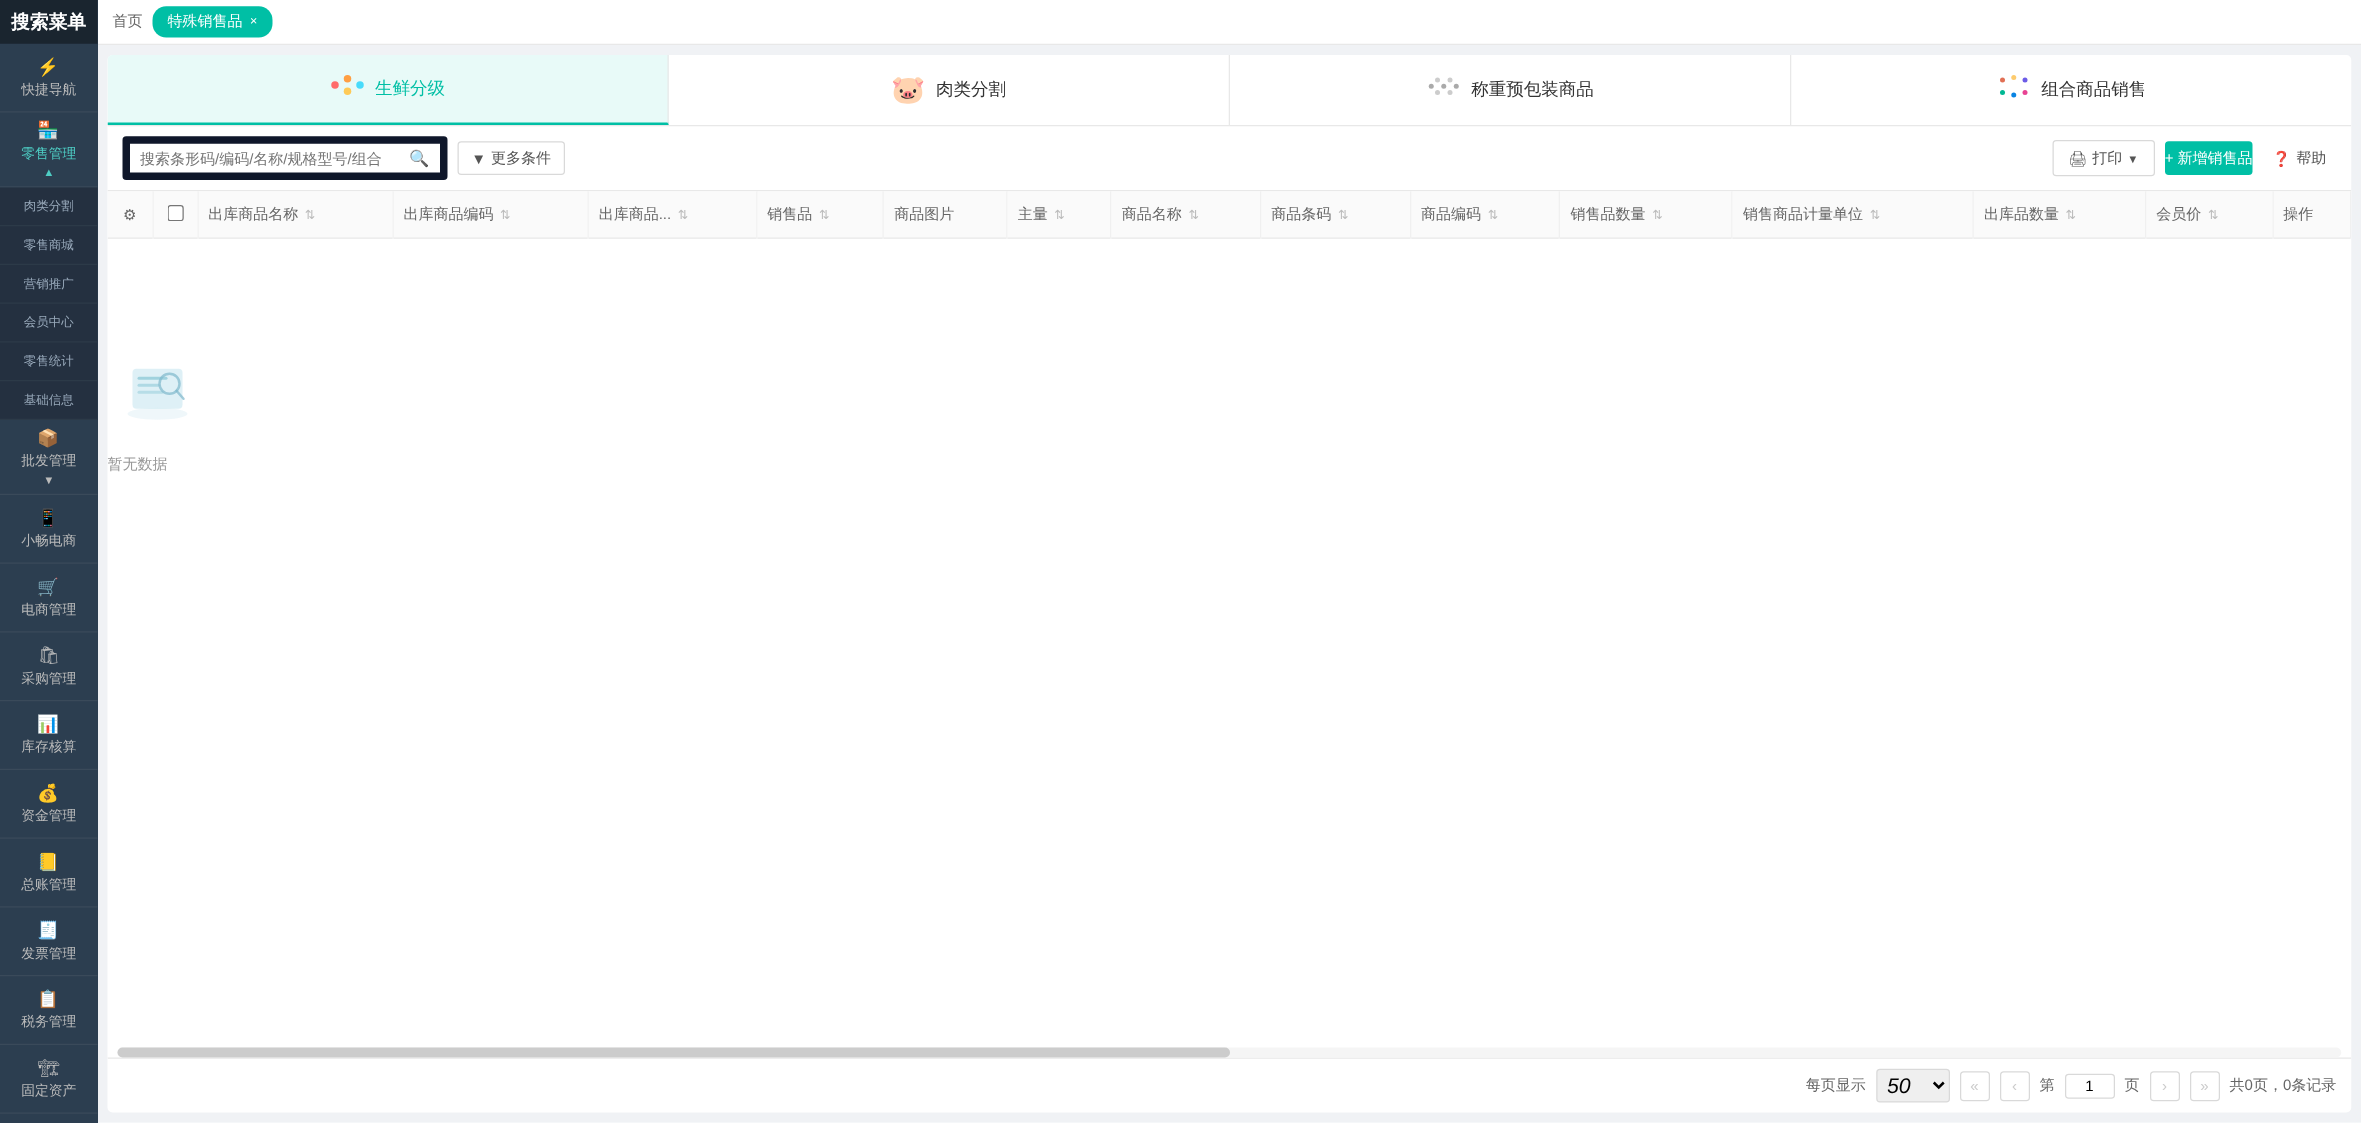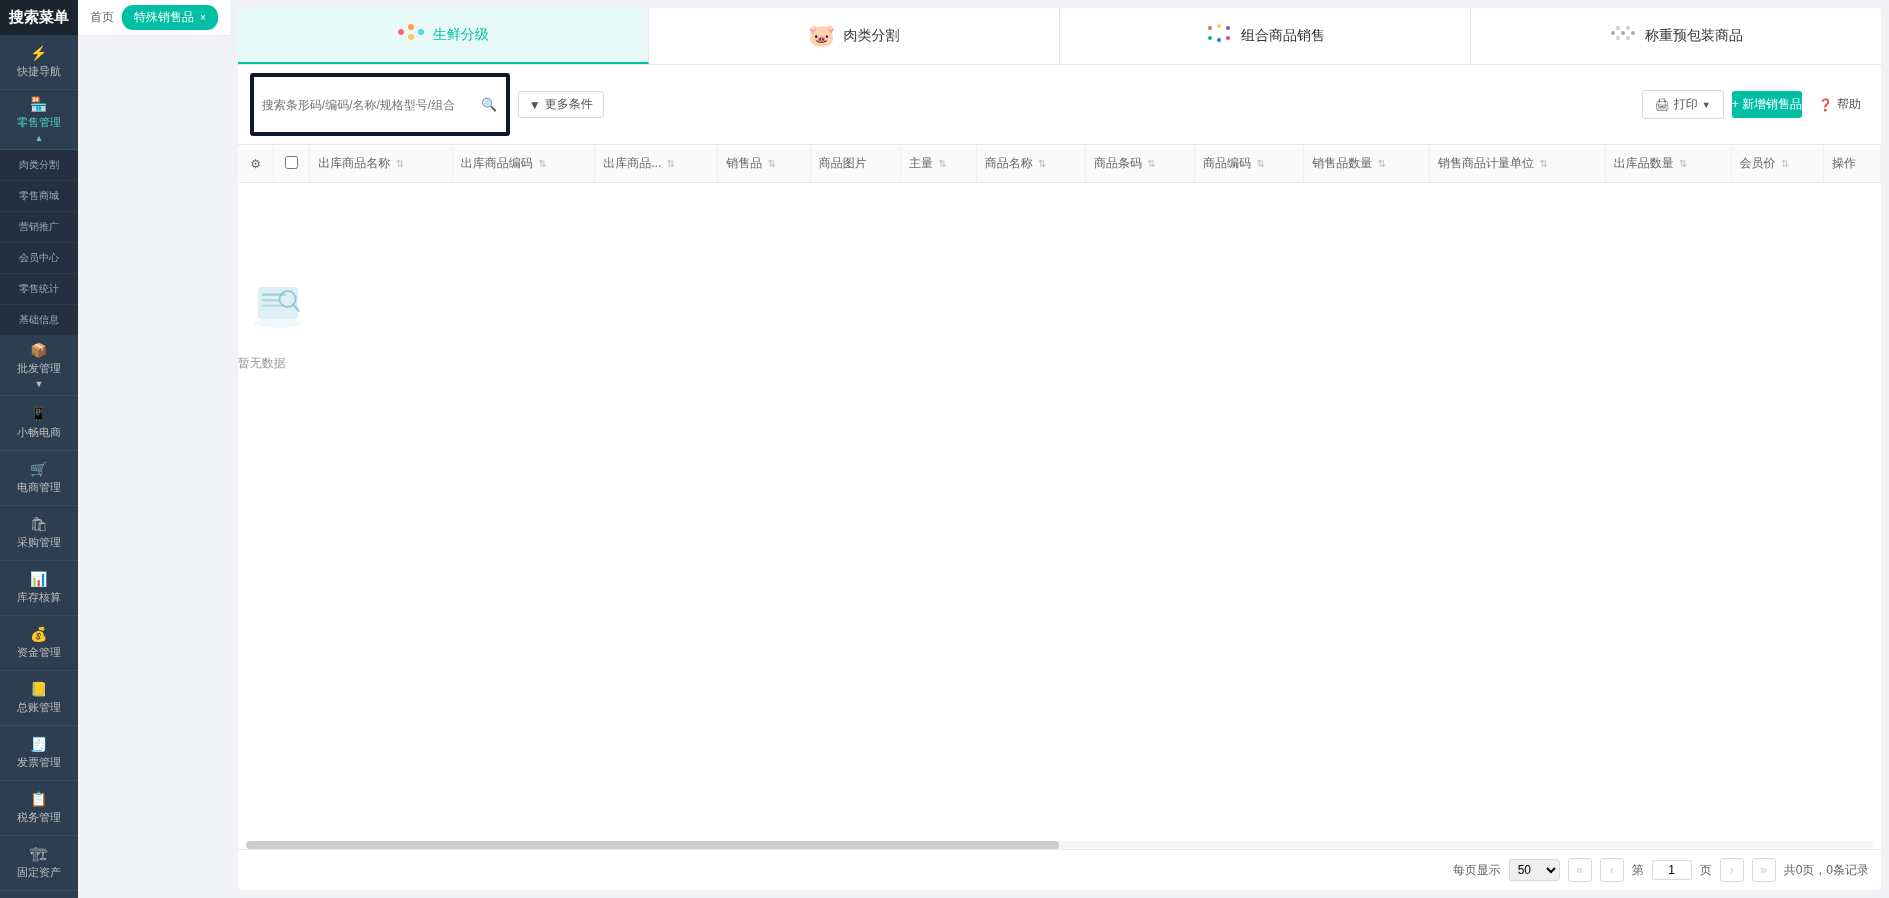--- a/index.html
+++ b/index.html
@@ -65,21 +65,21 @@
       cursor: pointer;
       font-size: 10px;
       color: #9ab;
       border-bottom: 1px solid #2c3a48;
     }
 
     
     .main {
       flex: 1;
       display: flex;
-      flex-direction: row;
+      flex-direction: column;
       height: 100%;
       overflow: hidden;
       background: #f0f2f5;
     }
 
     
     .topbar {
       background: #fff;
       padding: 0 12px;
       height: 36px;
@@ -148,23 +148,23 @@
     .toolbar {
       display: flex;
       align-items: center;
       padding: 8px 12px;
       gap: 8px;
       border-bottom: 1px solid #e8e8e8;
       flex-shrink: 0;
     }
     .search-box {
       display: flex;
-      border: 4px solid #0f172a;
+      border: 6px solid #0f172a;
       border-radius: 3px;
-      padding: 20px 8px;
+      padding: 4px 8px;
       gap: 4px;
       width: 260px;
     }
     .search-box input {
       border: none;
       outline: none;
       font-size: 12px;
       width: 220px;
       color: #999;
     }
@@ -271,21 +271,22 @@
       border-top: 1px solid #e8e8e8;
       gap: 8px;
       font-size: 12px;
       color: #666;
       flex-shrink: 0;
     }
     .page-select {
       border: 1px solid #d9d9d9;
       border-radius: 3px;
       padding: 2px 4px;
-      font-size: 12px;
+      font-size: 17px;
+      font-style: italic;
     }
     .page-btn {
       width: 24px;
       height: 24px;
       border: 1px solid #d9d9d9;
       border-radius: 3px;
       display: flex;
       align-items: center;
       justify-content: center;
       cursor: pointer;
@@ -431,47 +432,47 @@
             <circle cx="14" cy="5" r="3" fill="#ff9f43"></circle>
             <circle cx="14" cy="15" r="3" fill="#feca57"></circle>
             <circle cx="24" cy="10" r="3" fill="#48dbfb"></circle>
           </svg>
         </span>
         <span>生鲜分级</span>
       </div>
       <div class="category-tab">
         <span class="tab-icon">🐷</span>
         <span>肉类分割</span>
-      </div>
-      <div class="category-tab">
-        <span class="tab-icon">
-          <svg width="28" height="20" viewBox="0 0 28 20">
-            <circle cx="5" cy="5" r="2" fill="#e17055"></circle>
-            <circle cx="14" cy="3" r="2" fill="#fdcb6e"></circle>
-            <circle cx="23" cy="5" r="2" fill="#6c5ce7"></circle>
-            <circle cx="5" cy="15" r="2" fill="#00b894"></circle>
-            <circle cx="14" cy="17" r="2" fill="#0984e3"></circle>
-            <circle cx="23" cy="15" r="2" fill="#e84393"></circle>
-          </svg>
-        </span>
-        <span>组合商品销售</span>
       </div>
       <div class="category-tab">
         <span class="tab-icon">
           <svg width="28" height="20" viewBox="0 0 28 20">
             <circle cx="4" cy="10" r="2" fill="#aaa"></circle>
             <circle cx="14" cy="10" r="2" fill="#aaa"></circle>
             <circle cx="24" cy="10" r="2" fill="#aaa"></circle>
             <circle cx="9" cy="5" r="2" fill="#ccc"></circle>
             <circle cx="19" cy="5" r="2" fill="#ccc"></circle>
             <circle cx="9" cy="15" r="2" fill="#ccc"></circle>
             <circle cx="19" cy="15" r="2" fill="#ccc"></circle>
           </svg>
         </span>
         <span>称重预包装商品</span>
+      </div>
+      <div class="category-tab">
+        <span class="tab-icon">
+          <svg width="28" height="20" viewBox="0 0 28 20">
+            <circle cx="5" cy="5" r="2" fill="#e17055"></circle>
+            <circle cx="14" cy="3" r="2" fill="#fdcb6e"></circle>
+            <circle cx="23" cy="5" r="2" fill="#6c5ce7"></circle>
+            <circle cx="5" cy="15" r="2" fill="#00b894"></circle>
+            <circle cx="14" cy="17" r="2" fill="#0984e3"></circle>
+            <circle cx="23" cy="15" r="2" fill="#e84393"></circle>
+          </svg>
+        </span>
+        <span>组合商品销售</span>
       </div>
     </div>
 
     <div class="toolbar">
       <div class="search-box">
         <input type="text" placeholder="搜索条形码/编码/名称/规格型号/组合" style="">
         <span style="color:#999;font-size:13px;">🔍</span>
       </div>
       <div class="filter-btn">
         <span>▼</span>

